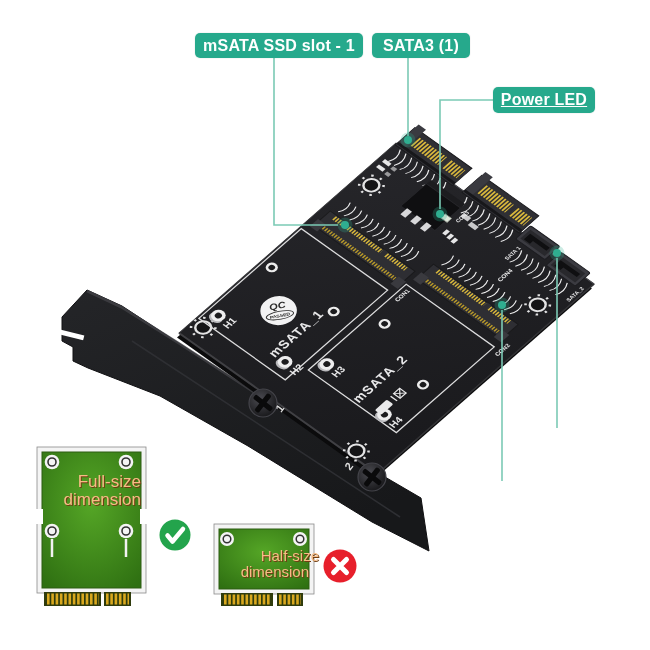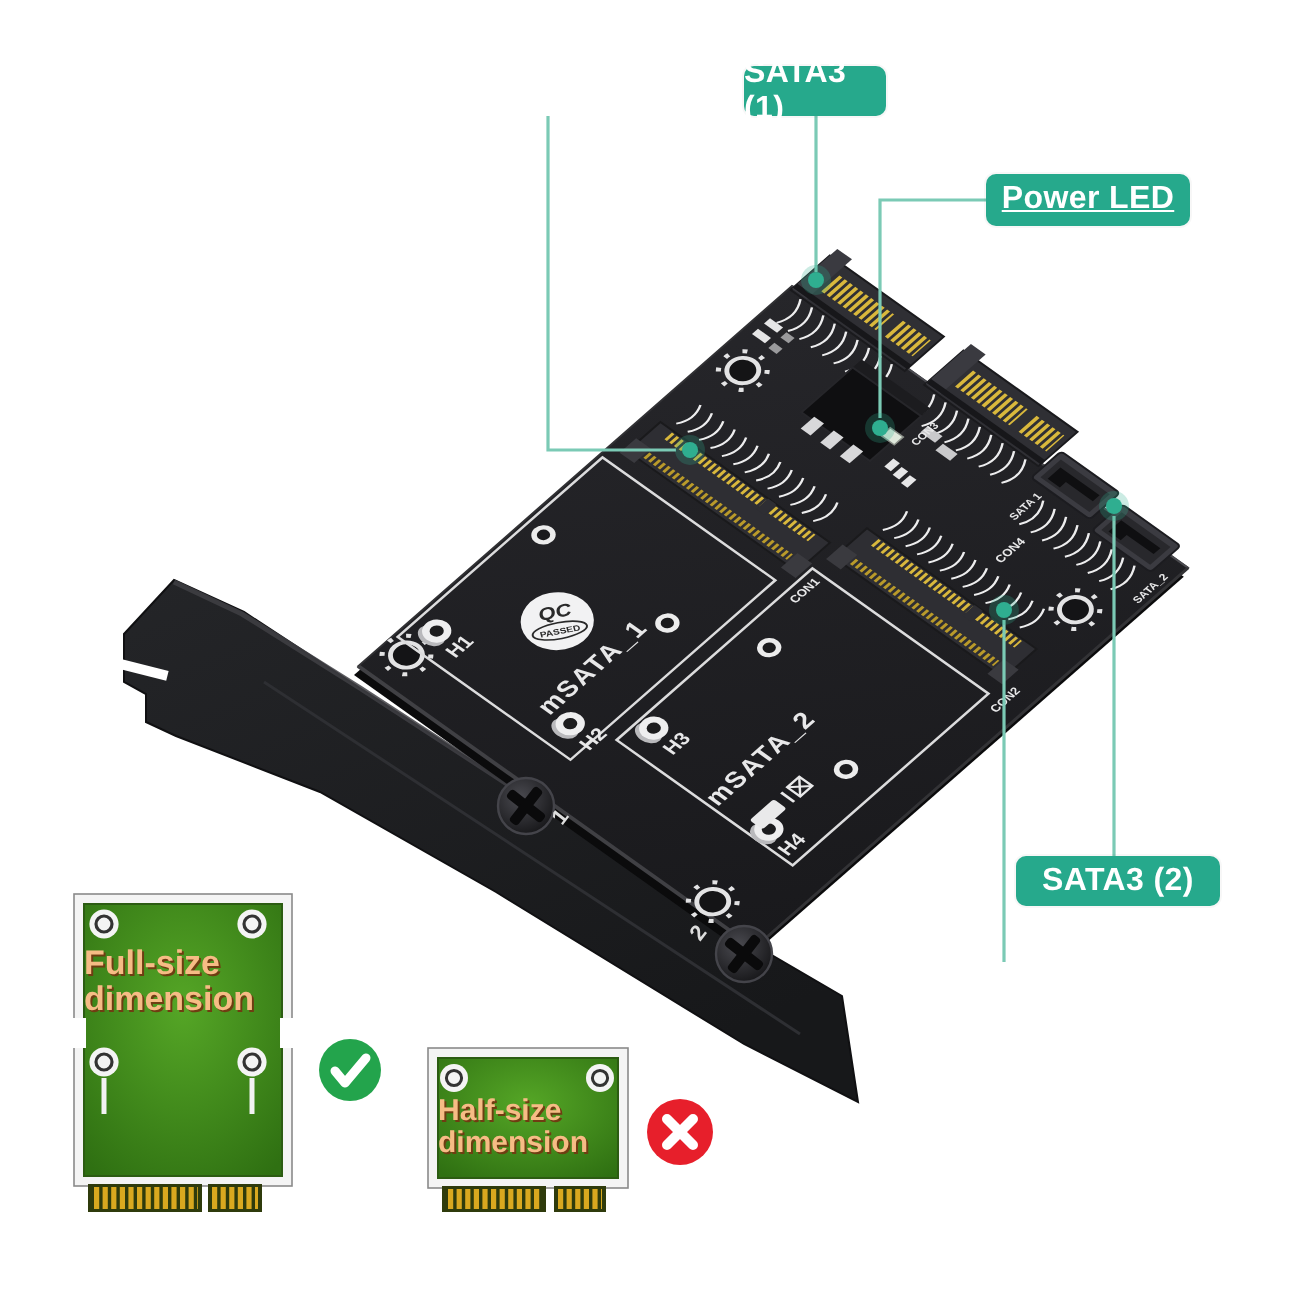--- a/index.html
+++ b/index.html
@@ -2,21 +2,21 @@
 <html><head>
 <meta charset="utf-8">
 <style>
   html,body{margin:0;padding:0;background:#fff;}
   #stage{position:relative;width:650px;height:650px;background:#ffffff;overflow:hidden;
          font-family:"Liberation Sans", sans-serif;}
   #art{position:absolute;left:0;top:0;}
   .callout{position:absolute;background:#26a98c;color:#ffffff;border-radius:5px;
            font-size:16px;font-weight:600;display:flex;align-items:center;justify-content:center;
            letter-spacing:.2px;box-shadow:0 0 0 1px rgba(0,0,0,0.03);}
-  .cardtext{position:absolute;text-align:left;font-weight:700;color:#f6bc85;
+  .cardtext{position:absolute;text-align:right;font-weight:400;color:#f6bc85;
             text-shadow:1px 1px 0 #6f3d12;line-height:1;}
   .full-l{font-size:17px;} .half-l{font-size:15px;}
   svg text{font-family:"Liberation Sans", sans-serif;}
   .silk{fill:#e8e8e9;font-weight:700;}
 </style>
 </head>
 <body>
 
 <div id="stage">
 <svg id="art" width="650" height="650" viewBox="0 0 650 650">
@@ -269,21 +269,21 @@
   <g transform="translate(175 535)">
     <circle r="15.5" fill="#23a44c"></circle>
     <path d="M-7.5,0.5 l5,6 l10.5,-12.5" fill="none" stroke="#ffffff" stroke-width="4.5" stroke-linecap="round" stroke-linejoin="round"></path>
   </g>
   <g transform="translate(340 566)">
     <circle r="16.5" fill="#e71f2b"></circle>
     <path d="M-6.5,-6.5 L6.5,6.5 M6.5,-6.5 L-6.5,6.5" stroke="#ffffff" stroke-width="5" stroke-linecap="round"></path>
   </g>
 </svg>
 
-<div class="callout" style="left:372px;top:33px;width:71px;height:25px;">SATA3 (1)</div>
+<div class="callout" style="left:195px;top:33px;width:168px;height:25px;">mSATA SSD slot - 1</div>
+<div class="callout" style="left:372px;top:33px;width:98px;height:25px;">SATA3 (1)</div>
 <div class="callout" style="left:493px;top:87px;width:102px;height:26px;text-decoration:underline;">Power LED</div>
-<div class="callout" style="left:508px;top:428px;width:102px;height:25px;">SATA3 (2)</div>
 
 <div class="cardtext full-l" style="left:42px;top:473px;width:99px;">Full-size</div>
 <div class="cardtext full-l" style="left:42px;top:491px;width:99px;">dimension</div>
 <div class="cardtext half-l" style="left:219px;top:548px;width:100px;">Half-size</div>
 <div class="cardtext half-l" style="left:219px;top:564px;width:90px;">dimension</div>
 </div>
 
 </body></html>

